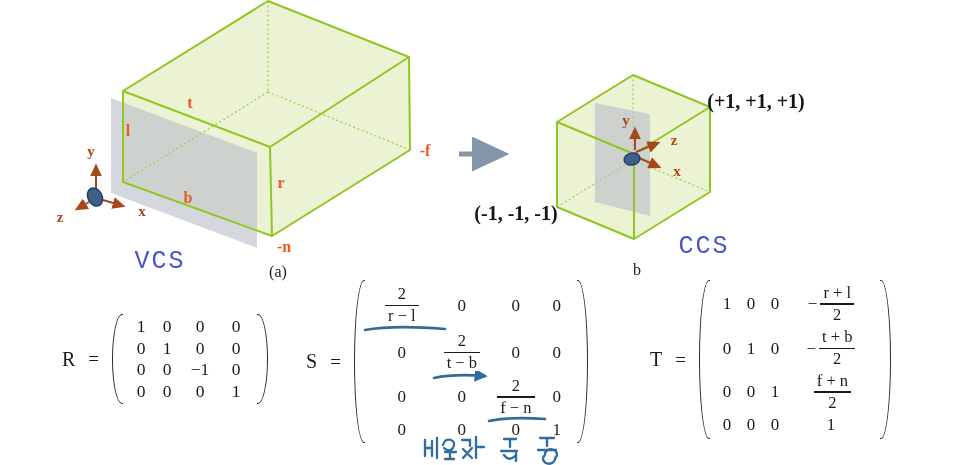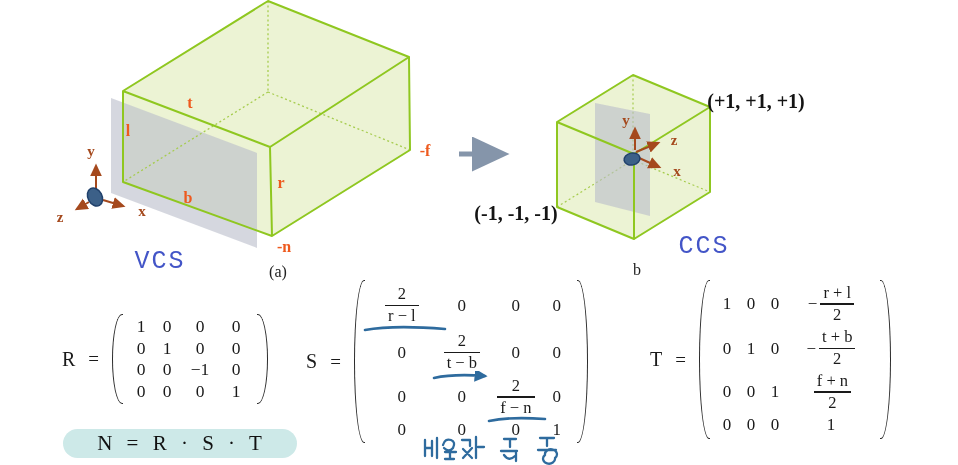--- a/index.html
+++ b/index.html
@@ -236,23 +236,20 @@
 
         <span>0</span>
         <span>0</span>
         <span>0</span>
         <span>1</span>
       </span>
       <span class="paren r"></span>
     </span>
   </div>
 
-  <div id="equation">
-    <span>N = R · S · T</span>
-  </div>
 
   <div class="hand" style="left:420px;top:430px">
     <span class="sr">비율값 결정</span>
     <svg width="165" height="36" viewBox="0 0 165 36">
       <g stroke="#2e6b9e" stroke-width="2.3" fill="none" stroke-linecap="round" stroke-linejoin="round">
         <path d="M5,10 V26 M5,18 H12 M12,11 V26 M17,8 V28"></path>
         <path d="M23,15 q2,-7 8,-5 q5,2 2,8 q-4,5 -9,0 M25,22 h11 M30,22 v7 M25,29 h9"></path>
         <path d="M42,10 h8 v6 M43,19 l9,9 M52,18 l-9,10 M56,7 v21 M58,17 h6"></path>
         <path d="M84,9 h12 M90,9 v8 M81,21 h16 M84,25 q5,7 11,1 M96,22 v9"></path>
         <path d="M120,8 h14 M127,8 v8 M118,20 h18 M125,25 a6,5 0 1 0 10,3 a6,5 0 1 0 -10,-3"></path>

